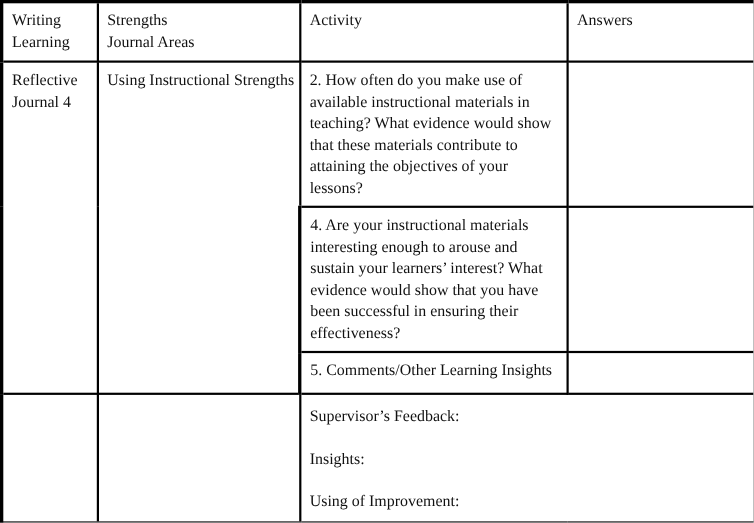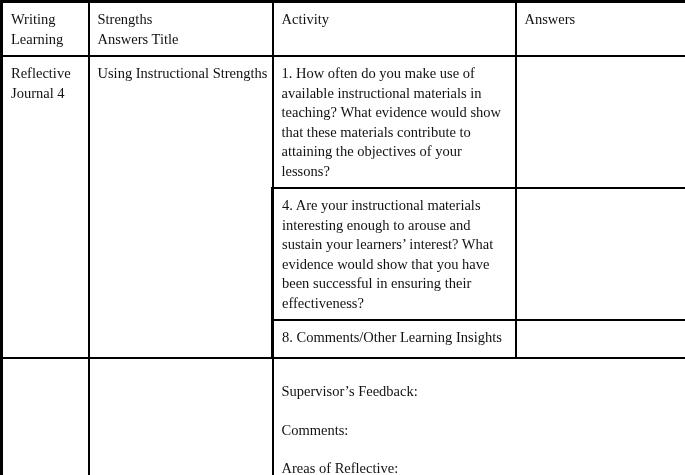--- a/index.html
+++ b/index.html
@@ -41,21 +41,21 @@
   table.journal-table tr:first-child th { border-top-width: 3px; }
   table.journal-table tr:last-child td { border-bottom-width: 3px; }
   table.journal-table tr > *:first-child { border-left-width: 3px; }
   table.journal-table tr > *:last-child { border-right-width: 3px; }
 
   th.header-cell {
     text-align: center;
     padding-top: 9px;
   }
   td.journal-title-cell { white-space: nowrap; }
-  td.feedback-cell p { margin: 16px 0 19px 0; }
+  td.feedback-cell p { margin: 4px 0 19px 0; }
   td.feedback-cell p:last-child { margin-bottom: 0; }
 </style>
 </head>
 <body>
 
 <div class="page">
   <table class="journal-table">
     <colgroup>
       <col style="width:87px">
       <col style="width:184px">
@@ -64,51 +64,51 @@
     </colgroup>
 
     <tbody>
         <tr style="height:52px">
       <th class="header-cell">
         <div>Writing</div>
         <div>Learning</div>
       </th>
       <th class="header-cell">
         <div>Strengths</div>
-        <div>Answers Title</div>
+        <div>Journal Areas</div>
       </th>
       <th class="header-cell">
         <div>Activity</div>
       </th>
       <th class="header-cell">
         <div>Answers</div>
       </th>
     </tr>
 
     <tr style="height:131px">
       <td rowspan="3">Reflective Journal 4</td>
       <td rowspan="3" class="journal-title-cell">Using Instructional Strengths</td>
-      <td>1. How often do you make use of available instructional materials in teaching? What evidence would show that these materials contribute to attaining the objectives of your lessons?</td>
+      <td>2. How often do you make use of available instructional materials in teaching? What evidence would show that these materials contribute to attaining the objectives of your lessons?</td>
       <td></td>
     </tr>
 
     <tr style="height:131px">
       <td>4. Are your instructional materials interesting enough to arouse and sustain your learners’ interest? What evidence would show that you have been successful in ensuring their effectiveness?</td>
       <td></td>
     </tr>
 
     <tr style="height:38px">
-      <td>8. Comments/Other Learning Insights</td>
+      <td>5. Comments/Other Learning Insights</td>
       <td></td>
     </tr>
 
     <tr style="height:117px">
       <td></td>
       <td></td>
       <td colspan="2" class="feedback-cell">
         <p>Supervisor’s Feedback:</p>
-        <p>Comments:</p>
-        <p>Areas of Reflective:</p>
+        <p>Insights:</p>
+        <p>Using of Improvement:</p>
       </td>
     </tr>
   </tbody>
     </table>
 </div>
 
 </body></html>

